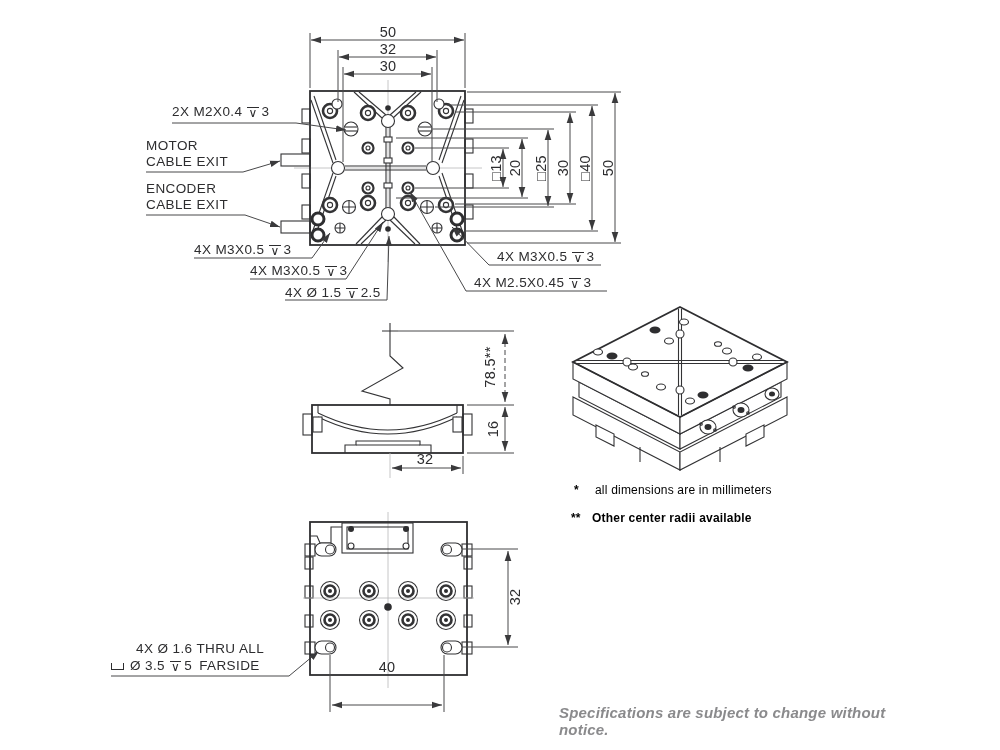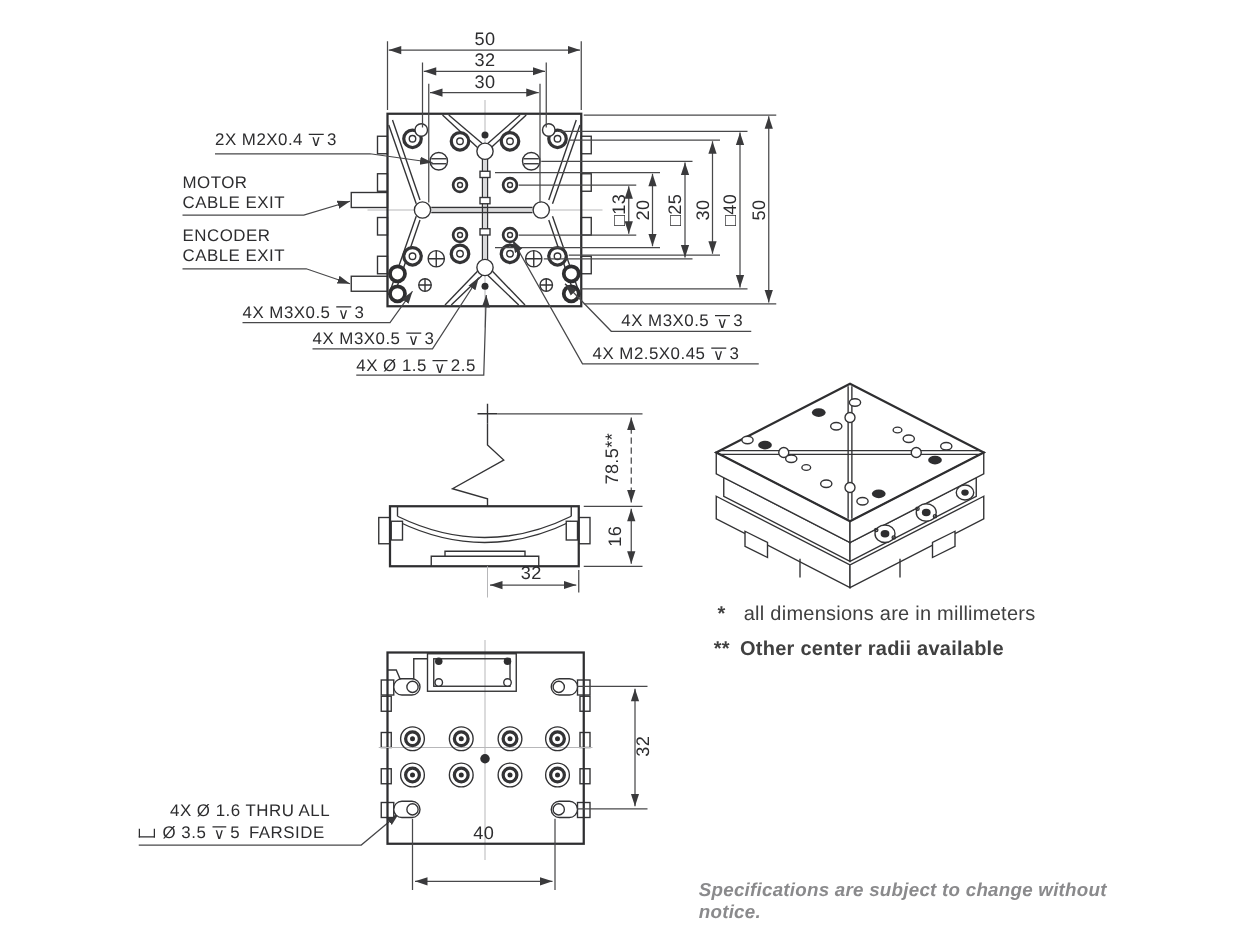--- a/index.html
+++ b/index.html
@@ -10,21 +10,21 @@
   .lbl{position:absolute;font-size:13.5px;letter-spacing:.4px;white-space:nowrap;color:#2d2d2f;}
   .dimtxt{font-size:14.5px;letter-spacing:.3px;}
   .ctr{transform:translate(-50%,-50%);}
   .rot{transform:translate(-50%,-50%) rotate(-90deg);}
   .two-line div{line-height:16px;}
   .dsym{display:inline-block;vertical-align:-1px;border-top:1.6px solid #2d2d2f;
         line-height:.75;padding:1px 1px 0;margin:0 3px 0 5px;font-size:12px;}
   .cbore{display:inline-block;width:11px;height:6px;border:1.6px solid #2d2d2f;
          border-top:none;margin-right:6px;}
   .gap{margin-left:7px;}
-  .note{position:absolute;font-size:16px;color:#404040;letter-spacing:.2px;}
+  .note{position:absolute;font-size:12px;color:#000000;letter-spacing:.2px;}
   .nmark{display:inline-block;width:21px;font-weight:700;}
   .bold{font-weight:700;}
   .footer{position:absolute;font-size:15px;color:#8a8a8c;font-weight:600;letter-spacing:.2px;font-style:italic;}
 </style>
 </head>
 <body>
 
 <div class="stage">
 
 <svg class="linework" width="1000" height="750" viewBox="0 0 1000 750">

